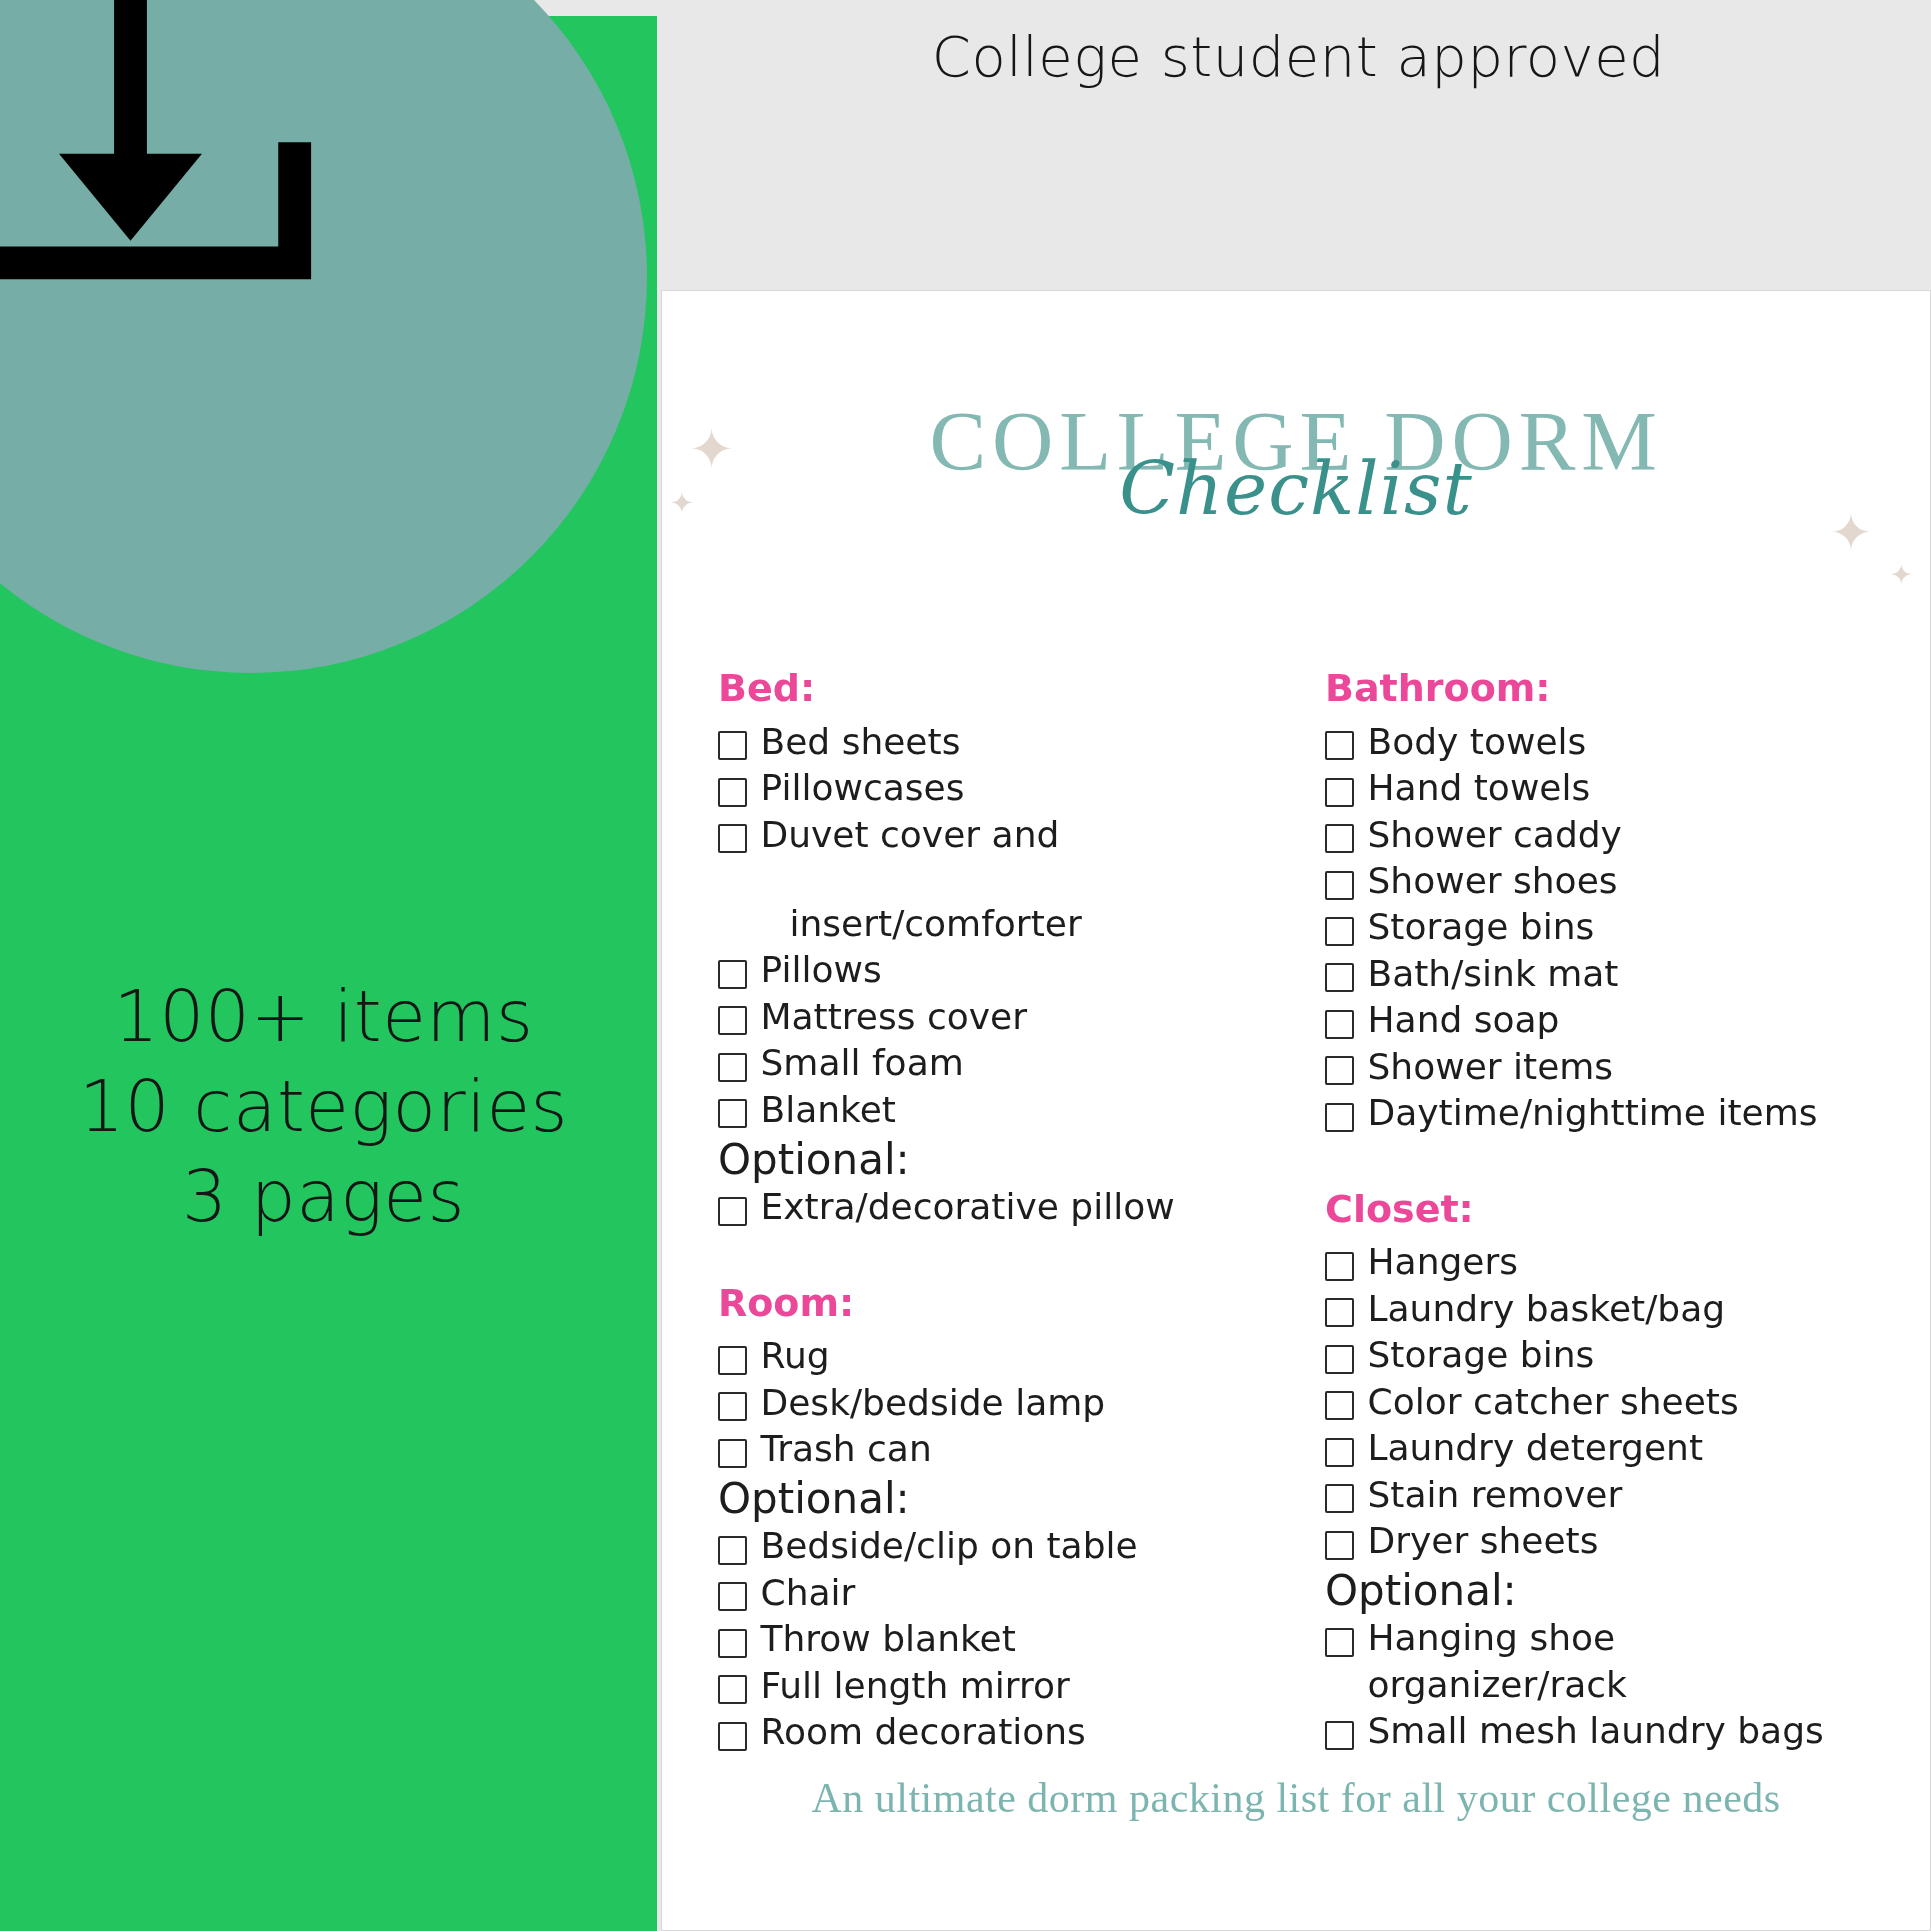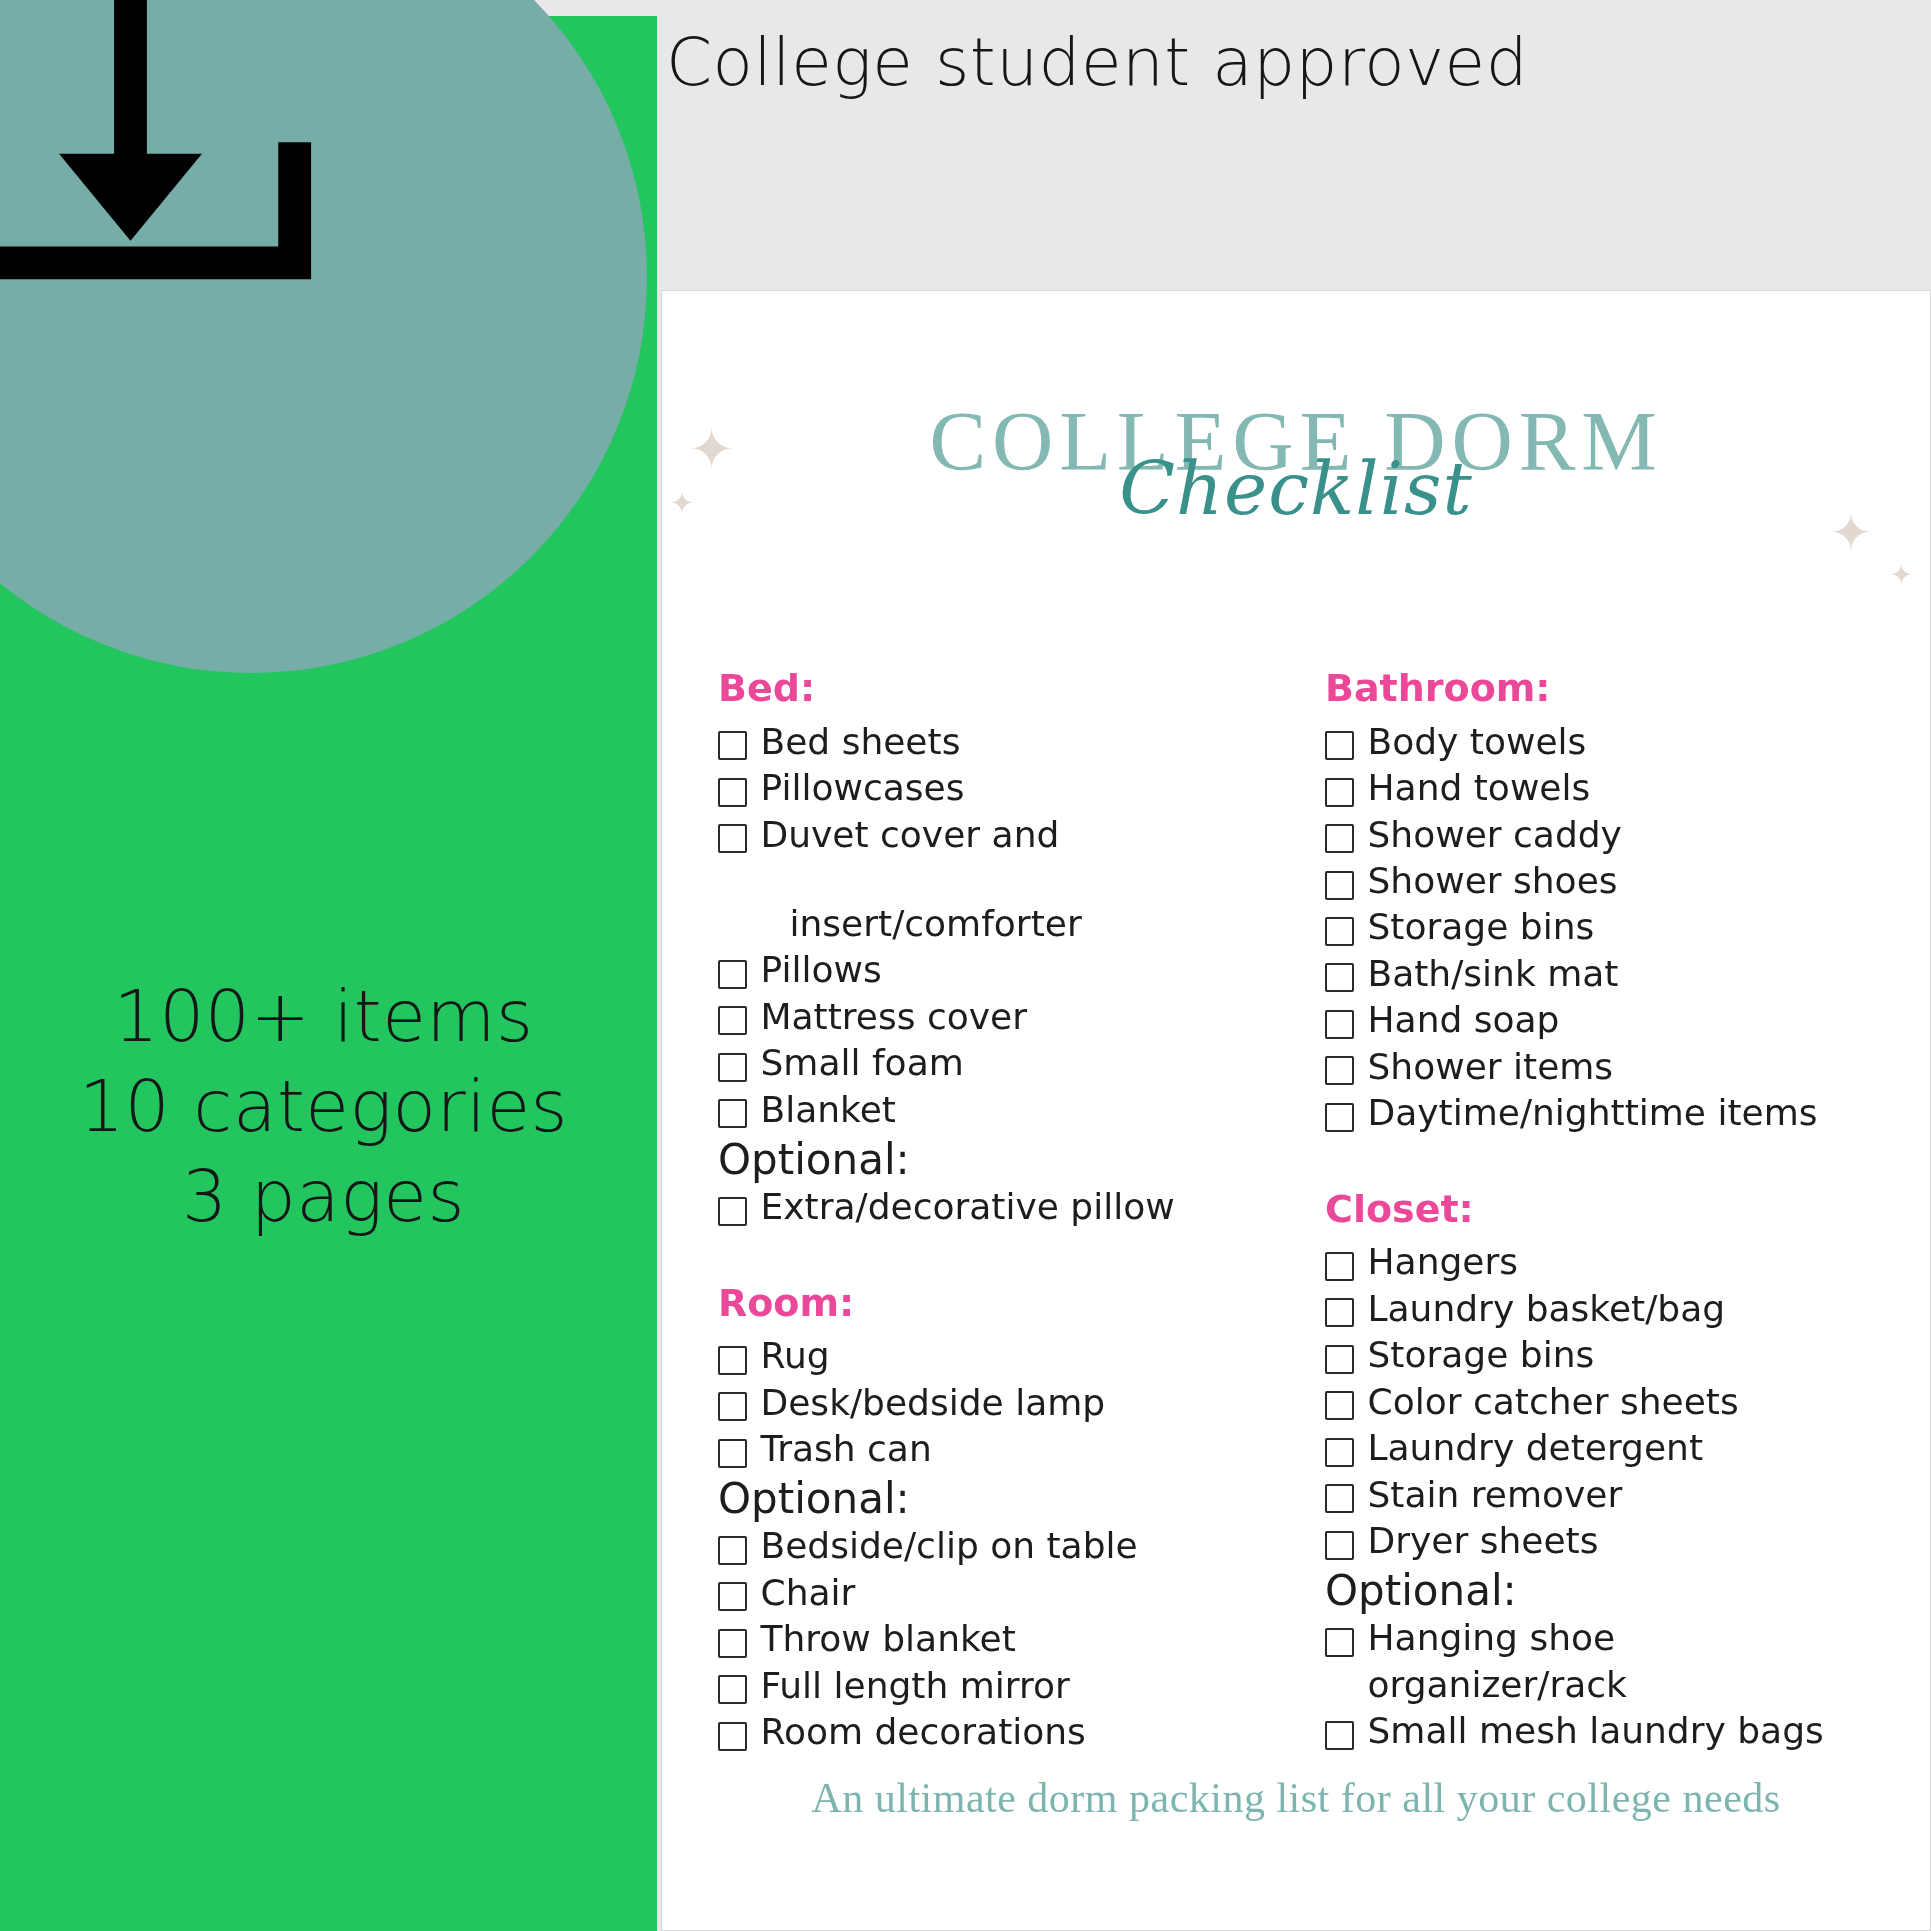--- a/index.html
+++ b/index.html
@@ -52,21 +52,22 @@
     font-weight: 300;
     letter-spacing: 0.5px;
   }
 
   
   #headline {
     position: absolute;
     left: 666px;
     top: 24px;
     width: 1265px;
-    font-size: 66px;
+    text-align: center;
+    font-size: 56px;
     line-height: 1.18;
     color: #161616;
     font-family: "DejaVu Sans", sans-serif;
     font-weight: 300;
     letter-spacing: 0.5px;
   }
 
   
   #sheet {
     position: absolute;

